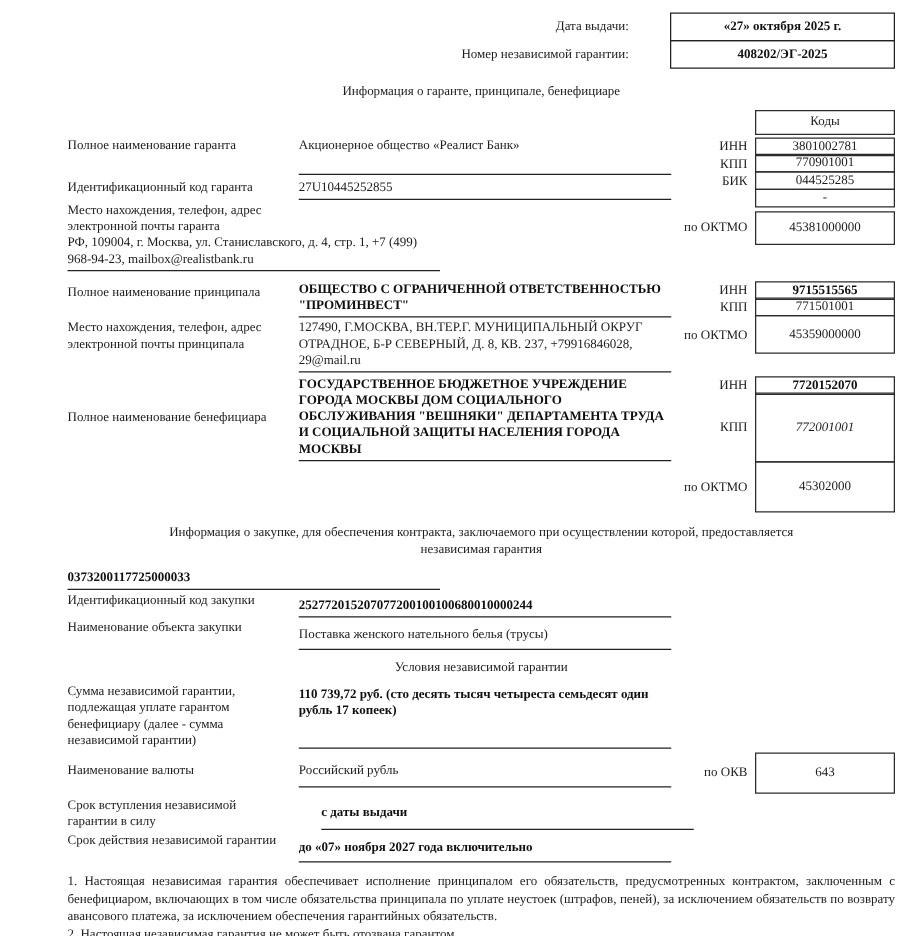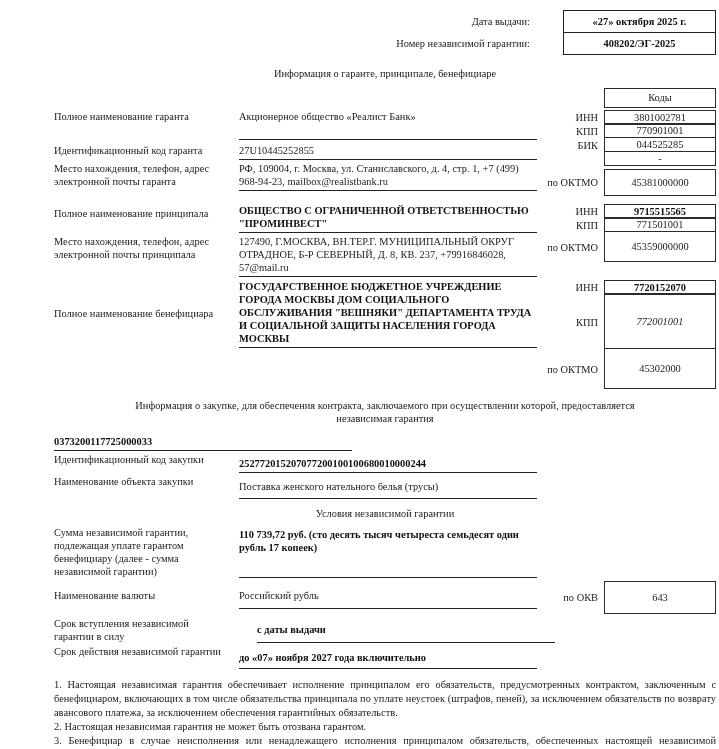--- a/index.html
+++ b/index.html
@@ -6,21 +6,21 @@
   body{
     width:719px;height:749px;overflow:hidden;background:#ffffff;
     font-family:"Liberation Serif","DejaVu Serif",serif;
     color:#1c1c1e;font-size:10.4px;line-height:1.25;
   }
   .page{padding:10px 3px 0 54px;width:662px;}
   .b{font-weight:bold;color:#101012;}
   
   .hdr-row{display:flex;align-items:center;}
   .hdr-lbl{flex:1;text-align:right;}
-  .hdr-box{width:153px;height:23px;border:1.4px solid #222;margin-left:33px;
+  .hdr-box{width:180px;height:23px;border:1.4px solid #222;margin-left:33px;
            display:flex;align-items:center;justify-content:center;text-align:center;box-sizing:border-box;}
   .hdr-row + .hdr-row .hdr-box{margin-top:-1.4px;}
   .center-h{text-align:center;margin:12px 0 8px 0;}
   
   .section{display:flex;}
   .fields{width:485px;box-sizing:border-box;}
   .row{display:flex;}
   .lbl{width:185px;padding-right:10px;box-sizing:border-box;}
   .lbl.j{text-align:justify;}
   .val{width:298px;box-sizing:border-box;padding-bottom:2px;}
@@ -58,21 +58,21 @@
   <div class="section">
     <div class="fields" style="padding-top:22px;">
       <div class="row">
         <div class="lbl">Полное наименование гаранта</div>
         <div class="val u" style="min-height:30px;">Акционерное общество «Реалист Банк»</div>
       </div>
       <div class="row" style="margin-top:4px;">
         <div class="lbl">Идентификационный код гаранта</div>
         <div class="val u">27U10445252855</div>
       </div>
-      <div class="row" style="margin-top:2px;">
+      <div class="row" style="margin-top:2px;flex-direction:column;">
         <div class="lbl">Место нахождения, телефон, адрес электронной почты гаранта</div>
         <div class="val u">РФ, 109004, г. Москва, ул. Станиславского, д. 4, стр. 1, +7 (499) 968-94-23, mailbox@realistbank.ru</div>
       </div>
     </div>
     <div class="codes-col">
       <div class="code-row">
           <div class="cl"></div>
           <div class="cb" style="height:20px;">Коды</div>
         </div>
       <div class="gap2"></div>
@@ -105,21 +105,21 @@
   <div class="gap8"></div>
 
   <div class="section">
     <div class="fields">
       <div class="row">
         <div class="lbl" style="padding-top:3px;">Полное наименование принципала</div>
         <div class="val u b">ОБЩЕСТВО С ОГРАНИЧЕННОЙ ОТВЕТСТВЕННОСТЬЮ "ПРОМИНВЕСТ"</div>
       </div>
       <div class="row" style="margin-top:2px;">
         <div class="lbl">Место нахождения, телефон, адрес электронной почты принципала</div>
-        <div class="val u">127490, Г.МОСКВА, ВН.ТЕР.Г. МУНИЦИПАЛЬНЫЙ ОКРУГ ОТРАДНОЕ, Б-Р СЕВЕРНЫЙ, Д. 8, КВ. 237, +79916846028, 57@mail.ru</div>
+        <div class="val u">127490, Г.МОСКВА, ВН.ТЕР.Г. МУНИЦИПАЛЬНЫЙ ОКРУГ ОТРАДНОЕ, Б-Р СЕВЕРНЫЙ, Д. 8, КВ. 237, +79916846028, 29@mail.ru</div>
       </div>
     </div>
     <div class="codes-col">
       <div class="stack">
         <div class="code-row">
             <div class="cl">ИНН</div>
             <div class="cb b">9715515565</div>
           </div>
         <div class="code-row">
             <div class="cl">КПП</div>

